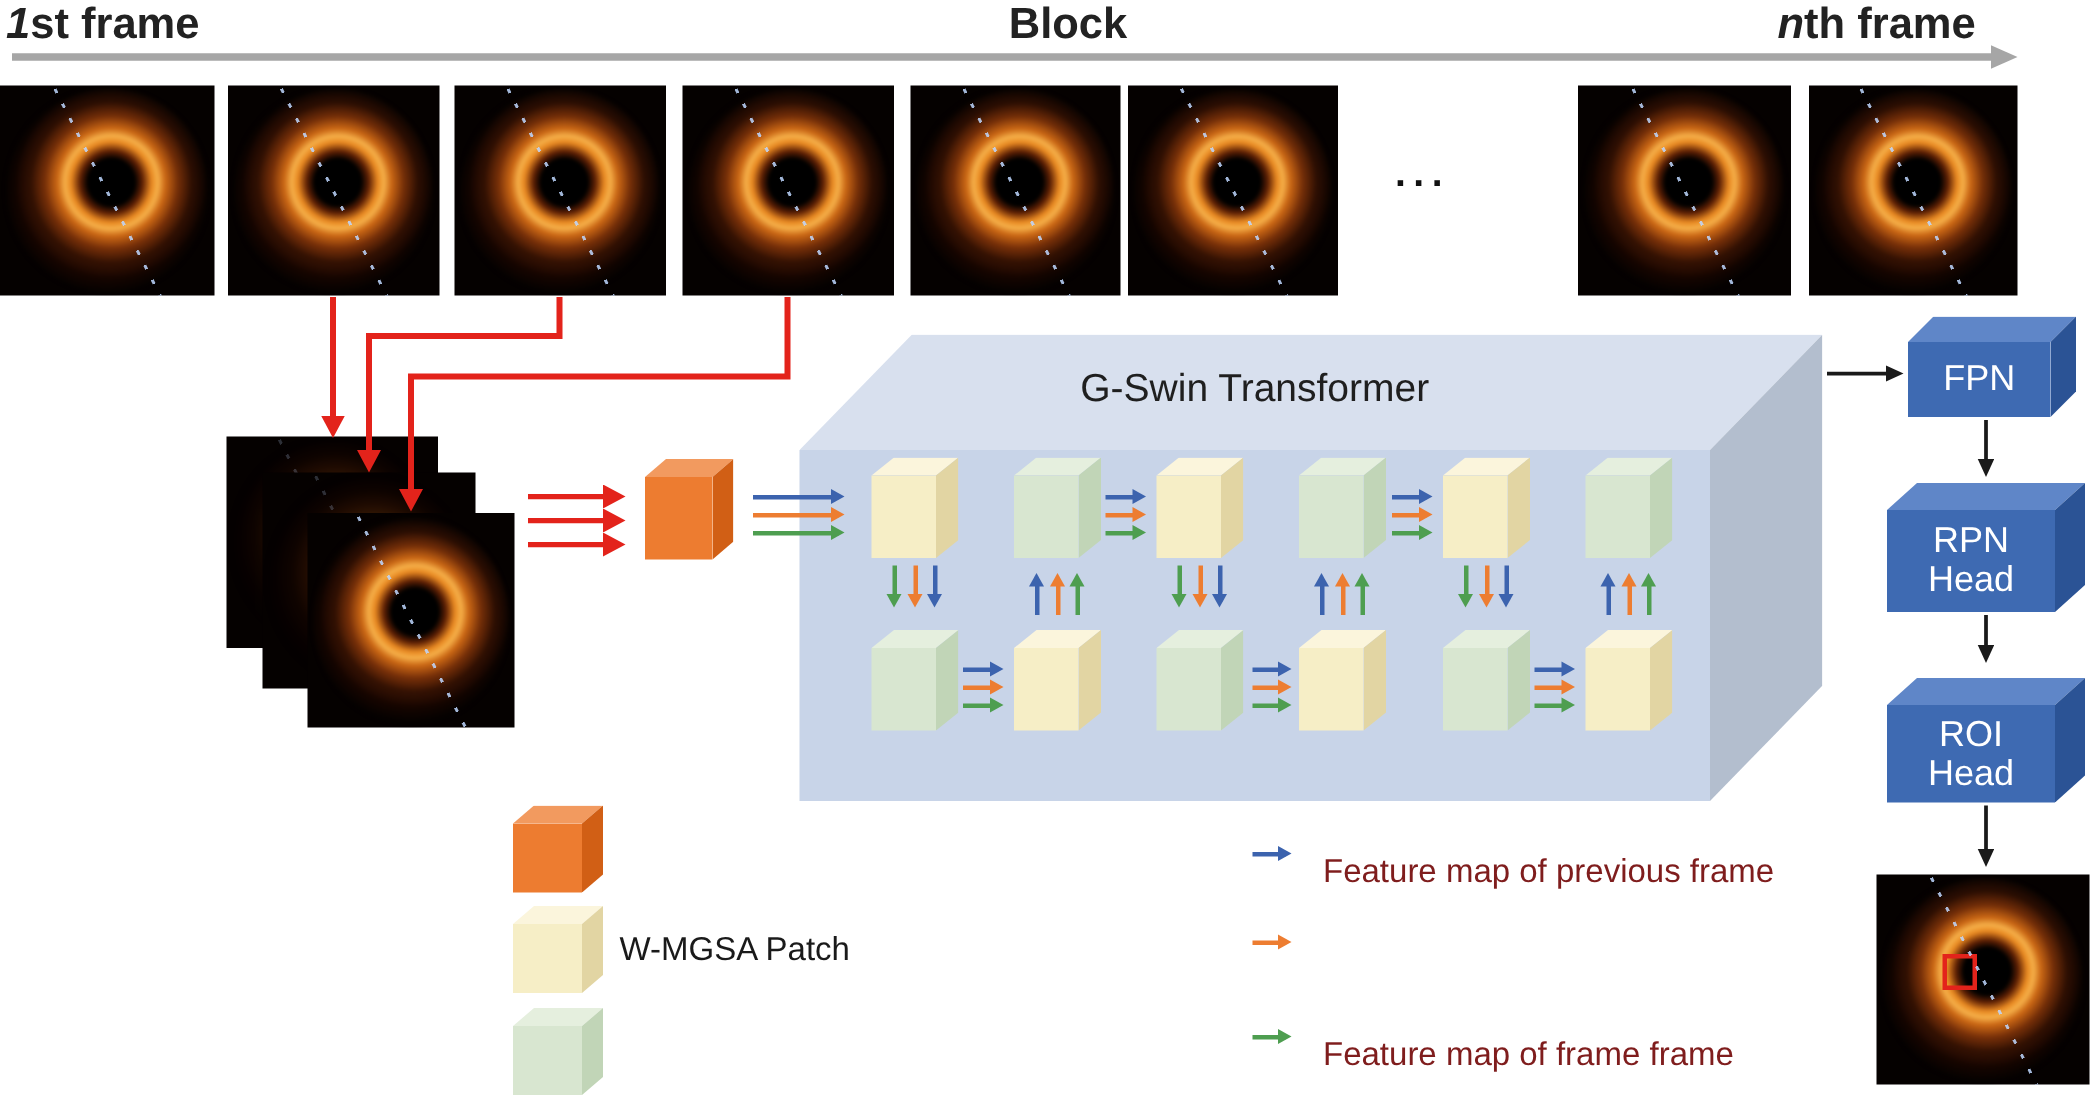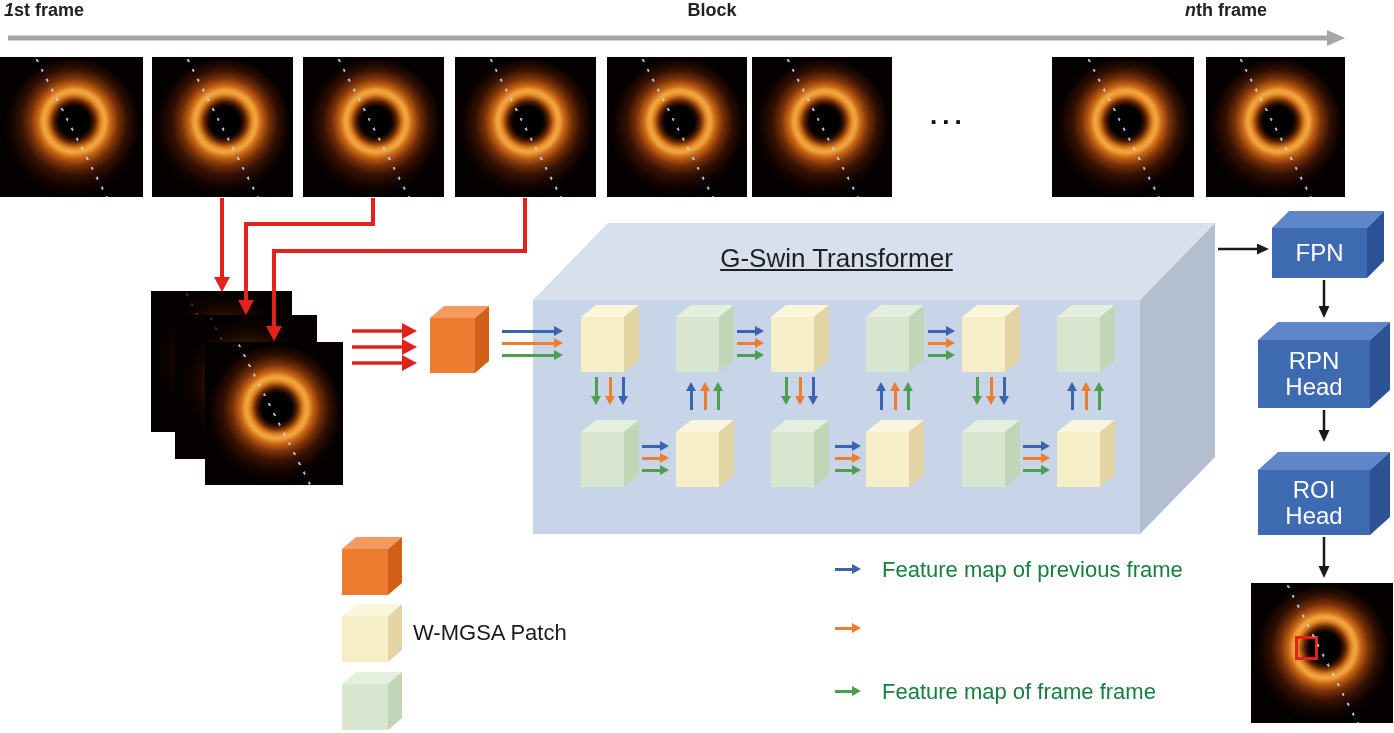--- a/index.html
+++ b/index.html
@@ -1,21 +1,21 @@
 <!DOCTYPE html>
 <html><head>
 <meta charset="utf-8">
 <style>
   * { margin:0; padding:0; box-sizing:border-box; }
   html,body { background:#fff; }
   body { font-family:"Liberation Sans","DejaVu Sans",sans-serif; color:#1a1a1a; }
   .canvas { position:relative; width:1394px; height:733px; background:#fff; overflow:hidden; }
 
   
-  .hdr { position:absolute; top:0; font-size:18px; font-weight:bold; color:#222; white-space:nowrap; }
+  .hdr { position:absolute; top:0; font-size:29px; font-weight:bold; color:#222; white-space:nowrap; }
   .hdr .it { font-style:italic; }
   #hdr-first { left:4px; }
   #hdr-time  { left:637px; width:150px; text-align:center; }
   #hdr-nth   { left:1185px; width:130px; }
 
   
   .oct { position:absolute; background:#050100; overflow:hidden; }
   .oct::before { content:""; position:absolute; inset:1% 2%; border-radius:50%;
     background:
       radial-gradient(circle at 52% 46%, #000 0 15%, rgba(95,32,4,.9) 20%, rgba(238,140,34,.96) 26%,
@@ -42,21 +42,21 @@
   .cube .ff { left:0; top:var(--dv); width:calc(100% - var(--d)); height:calc(100% - var(--dv)); background:var(--cf); }
 
   .c-o   { --cf:#ED7C30; --ct:#F29A5F; --cs:#D15F15; }
   .c-y   { --cf:#F6EEC6; --ct:#FBF5DC; --cs:#E2D5A3; }
   .c-g   { --cf:#D8E6D0; --ct:#E5EFDE; --cs:#C1D5B7; }
   .c-b   { --cf:#3E6AB2; --ct:#5F86C8; --cs:#2B5395; }
   .c-box { --cf:#C8D4E8; --ct:#D8E0EE; --cs:#B3BECE; }
   .cube-s { --w:43px; --h:55px; --d:15px; --dv:12px; }
 
   .gswin-title { position:absolute; left:533px; top:243px; width:607px; text-align:center;
-                 font-size:26px; color:#1f1f1f;text-decoration:underline; }
+                 font-size:26px; color:#1f1f1f; }
 
   .pipe-lbl { position:absolute; left:0; top:var(--dv); width:calc(100% - var(--d));
               height:calc(100% - var(--dv)); display:flex; flex-direction:column;
               align-items:center; justify-content:center; color:#fff; font-size:24px; line-height:26px; }
 
   
   .ha { position:absolute; height:0; border-top:3px solid var(--c); }
   .ha::after { content:""; position:absolute; right:-9px; top:-7px; width:0; height:0;
                border:5.5px solid transparent; border-left:9px solid var(--c); }
   .va { position:absolute; width:0; border-left:3px solid var(--c); }
@@ -65,21 +65,21 @@
   .va.up::before { content:""; position:absolute; left:-7px; top:-9px; width:0; height:0;
                    border:5.5px solid transparent; border-bottom:9px solid var(--c); }
   .cb { --c:#3C63AE; } .co { --c:#ED7D31; } .cg { --c:#4E9E50; }
 
   .overlay { position:absolute; left:0; top:0; width:1394px; height:733px; pointer-events:none; }
 
   
   .legend-lbl { position:absolute; left:413px; height:26px; display:flex; align-items:center;
                 font-size:22px; color:#1a1a1a; white-space:nowrap; }
   .alegend-lbl { position:absolute; left:882px; height:26px; display:flex; align-items:center;
-                 font-size:22px; color:#15803d; white-space:nowrap; }
+                 font-size:22px; color:#7f1d1d; white-space:nowrap;margin-top:11px; }
 
   .det { position:absolute; border:3px solid #E3231B; background:transparent; }
 </style>
 </head>
 <body>
 
 <div class="canvas">
 
   <div class="hdr" id="hdr-first"><span class="it">1</span><span>st frame</span></div>
   <div class="hdr" id="hdr-time">Block</div>

